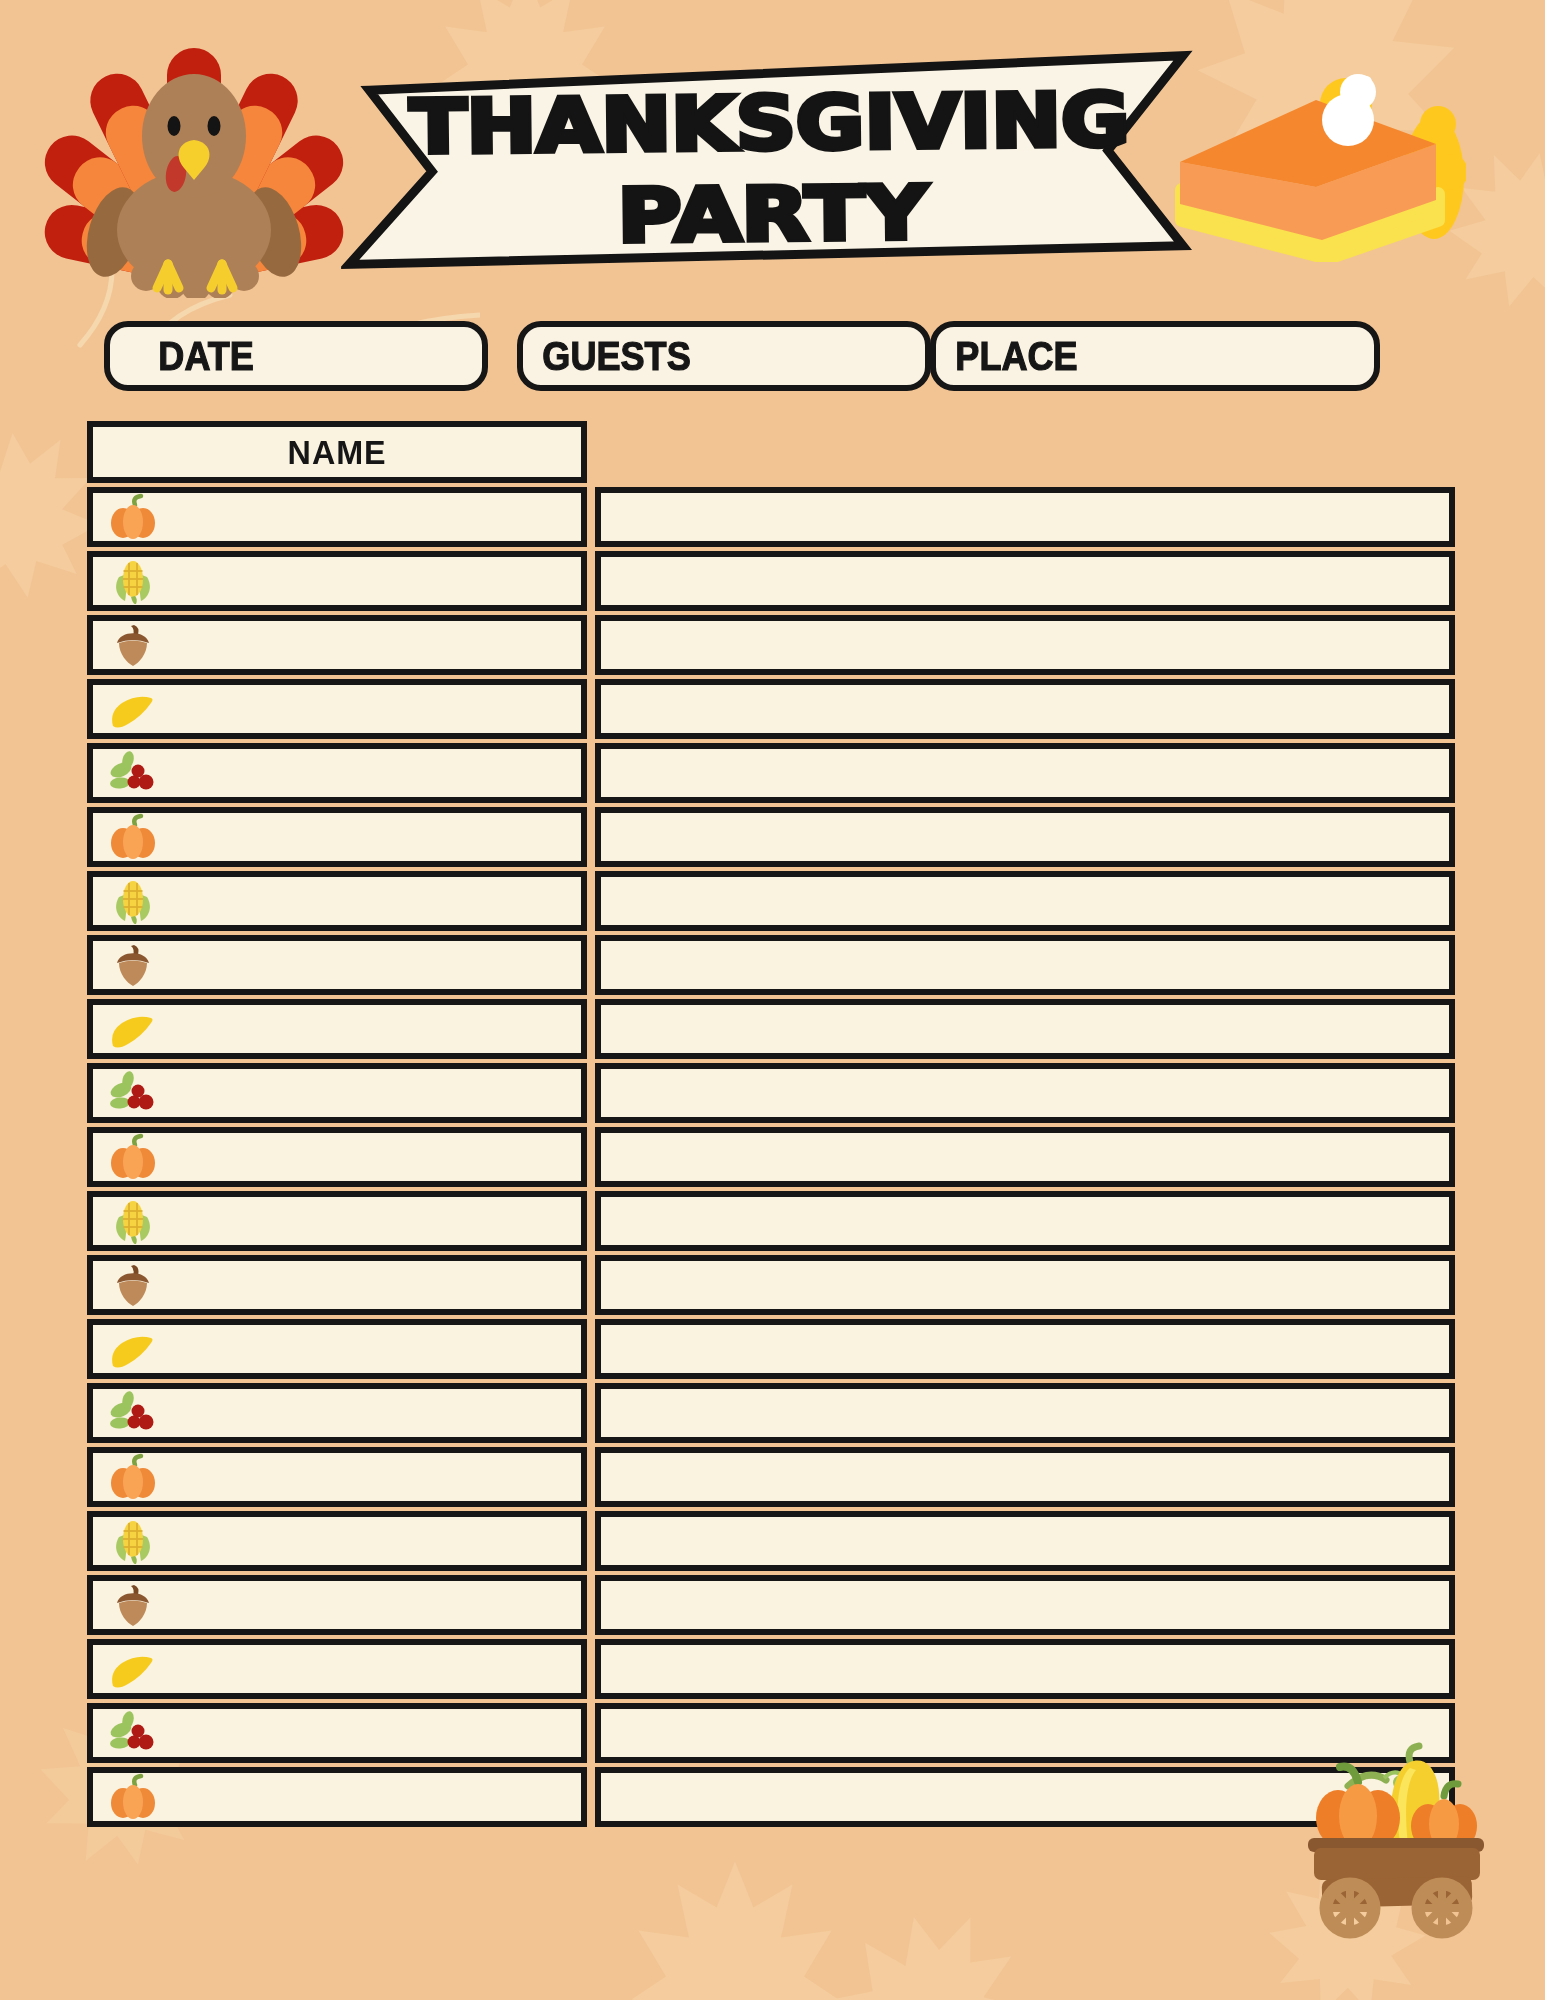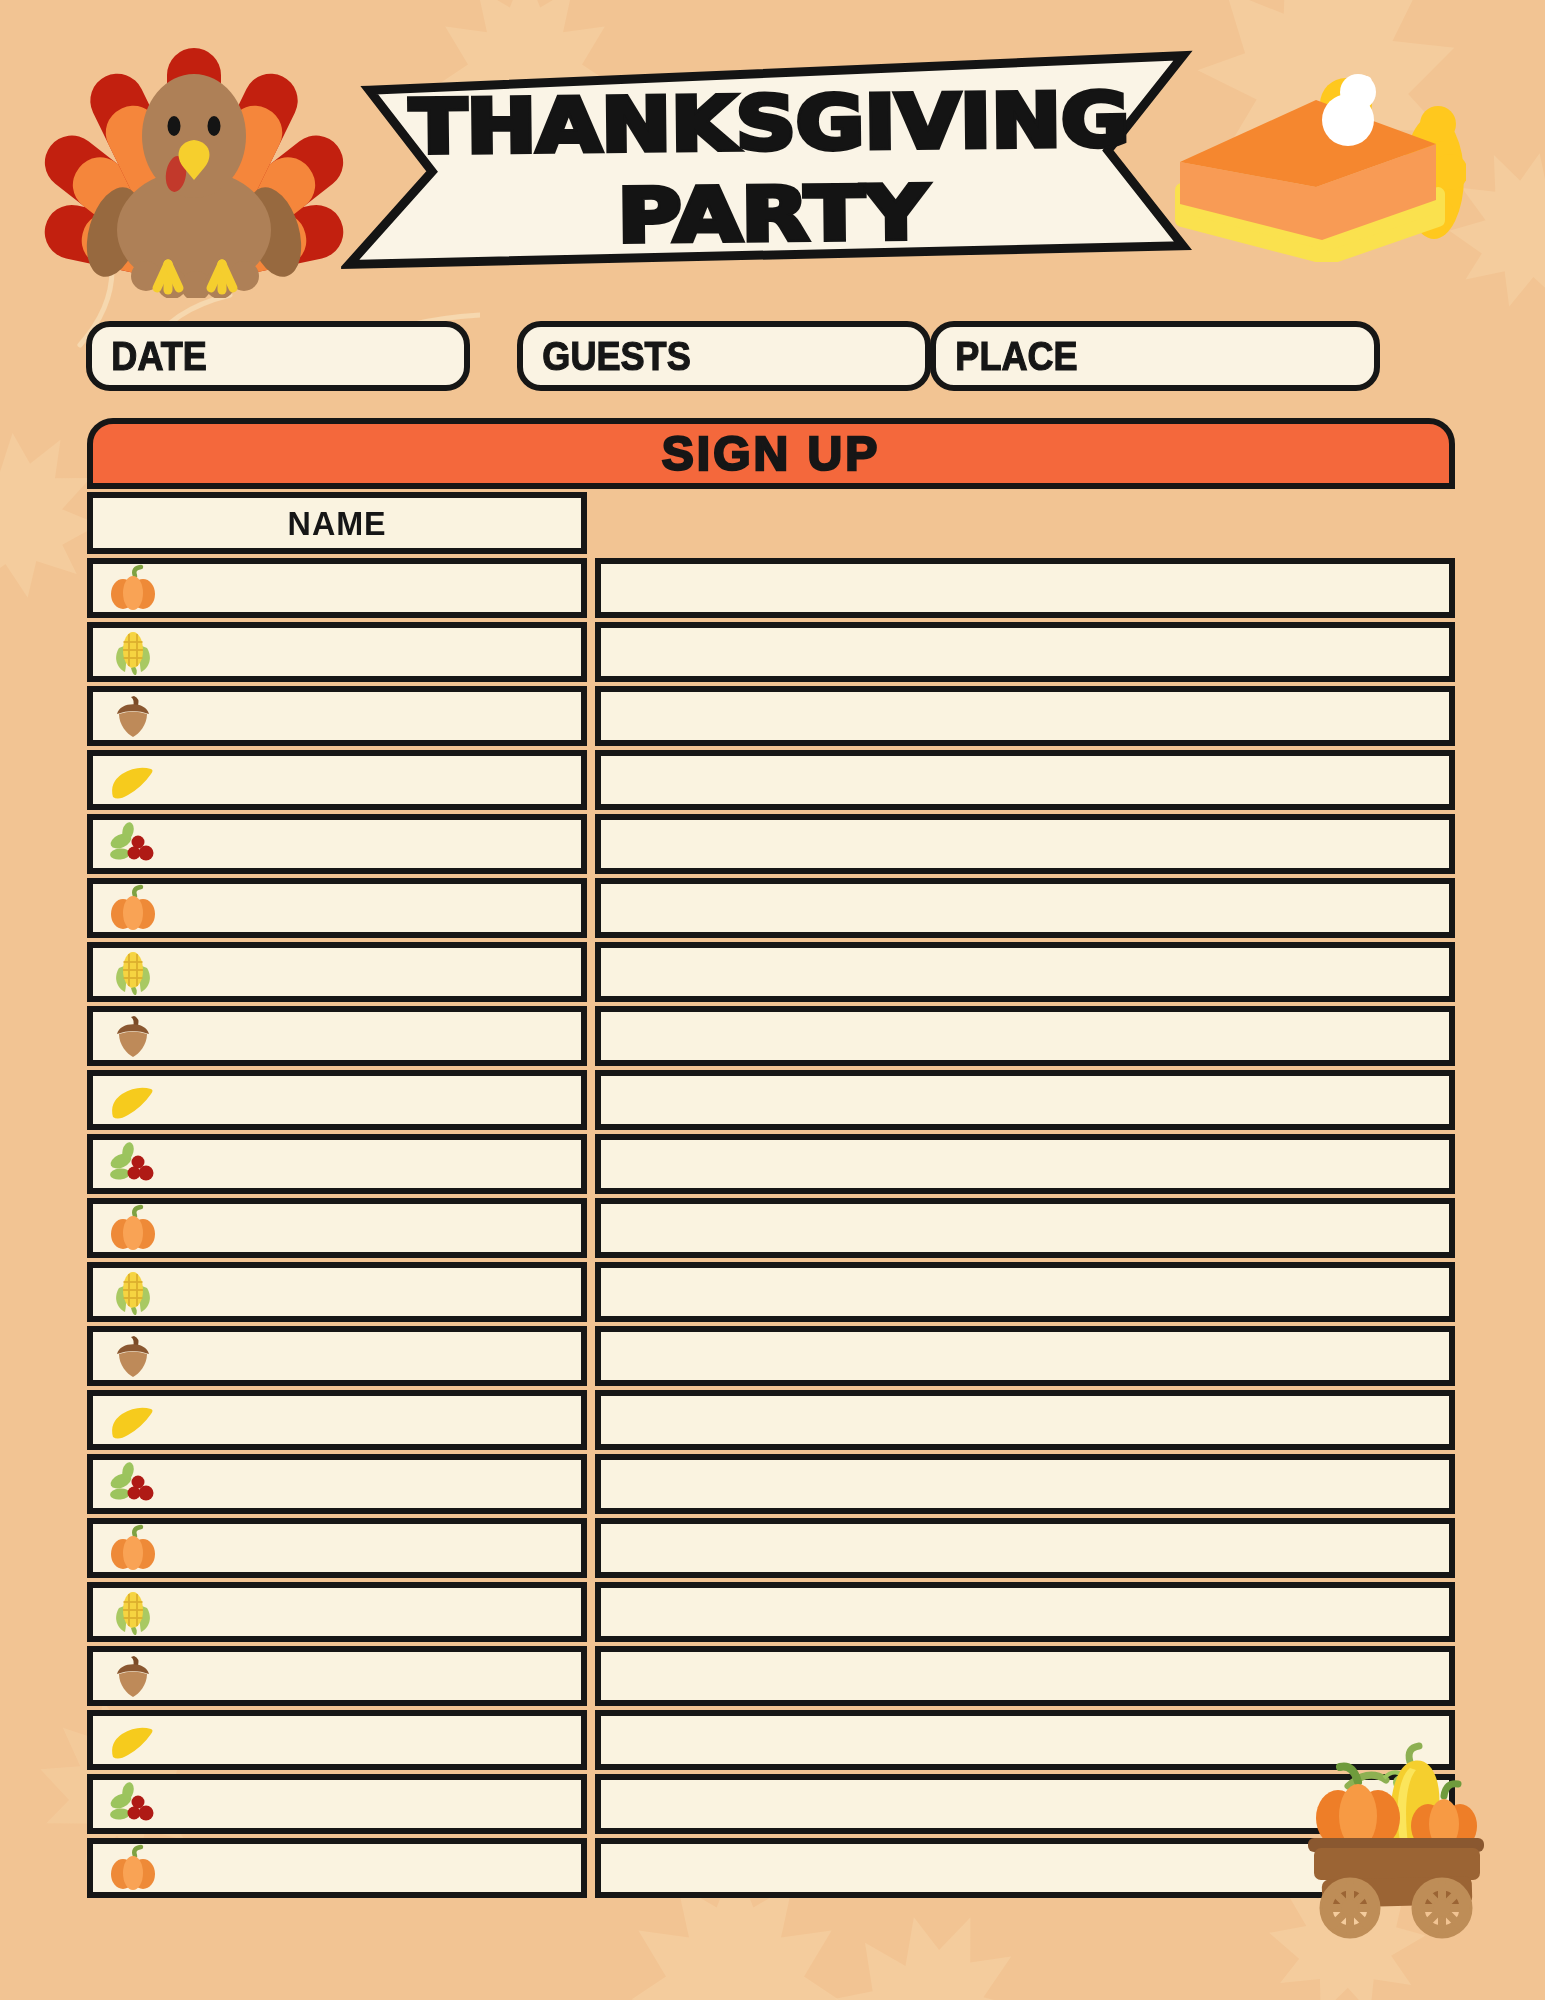--- a/index.html
+++ b/index.html
@@ -176,34 +176,31 @@
 
   <path d="M14 100 L150 38 L270 82 L150 125 Z" fill="#F5872F"></path>
 
   <g fill="#FFFFFF">
     <circle cx="182" cy="58" r="26"></circle>
     <circle cx="192" cy="30" r="18"></circle>
     <path d="M196 14 q14 -2 8 14 l-14 2 Z"></path>
   </g>
 </svg>
 
-<div class="field-box" style="left:86px;width:384px;">
+<div class="field-box" style="left:104px;width:384px;padding-left:29px;">
   <span class="field-label">DATE</span>
 </div>
 <div class="field-box" style="left:517px;width:414px;">
   <span class="field-label">GUESTS</span>
 </div>
 <div class="field-box" style="left:930px;width:450px;">
   <span class="field-label">PLACE</span>
 </div>
 
 <div id="signup" class="abs">
-  <div id="signup-bar">
-    <span id="signup-title">SIGN UP</span>
-  </div>
   <div class="trow header-row">
     <div class="cell name-cell">
       <span class="col-head">NAME</span>
     </div>
   </div>
   <div>
       <div class="trow">
         <div class="cell name-cell">
           <span class="row-icon">
             <svg viewBox="0 0 52 48">

